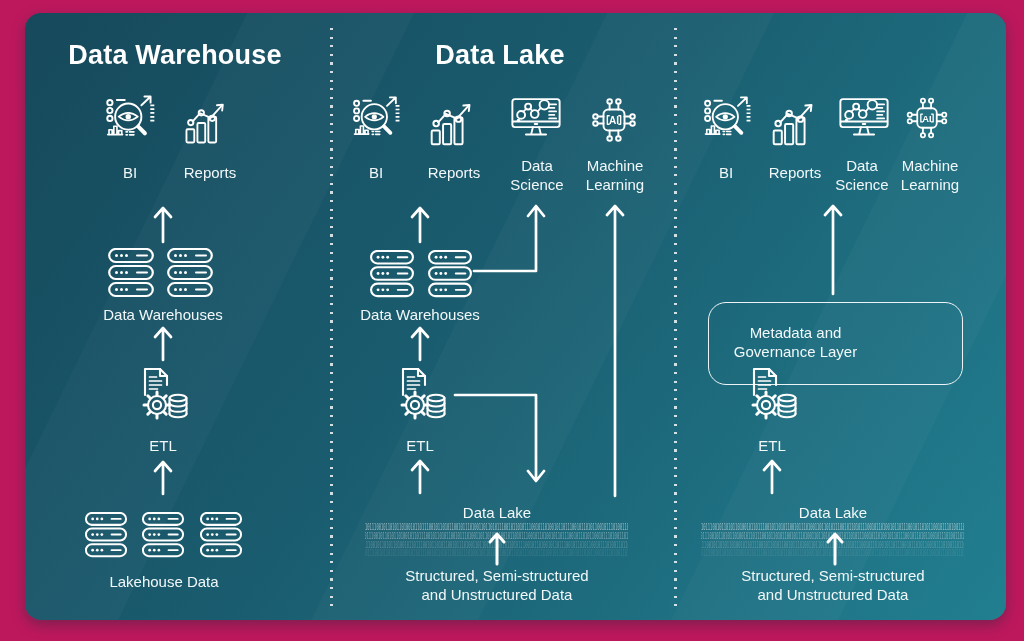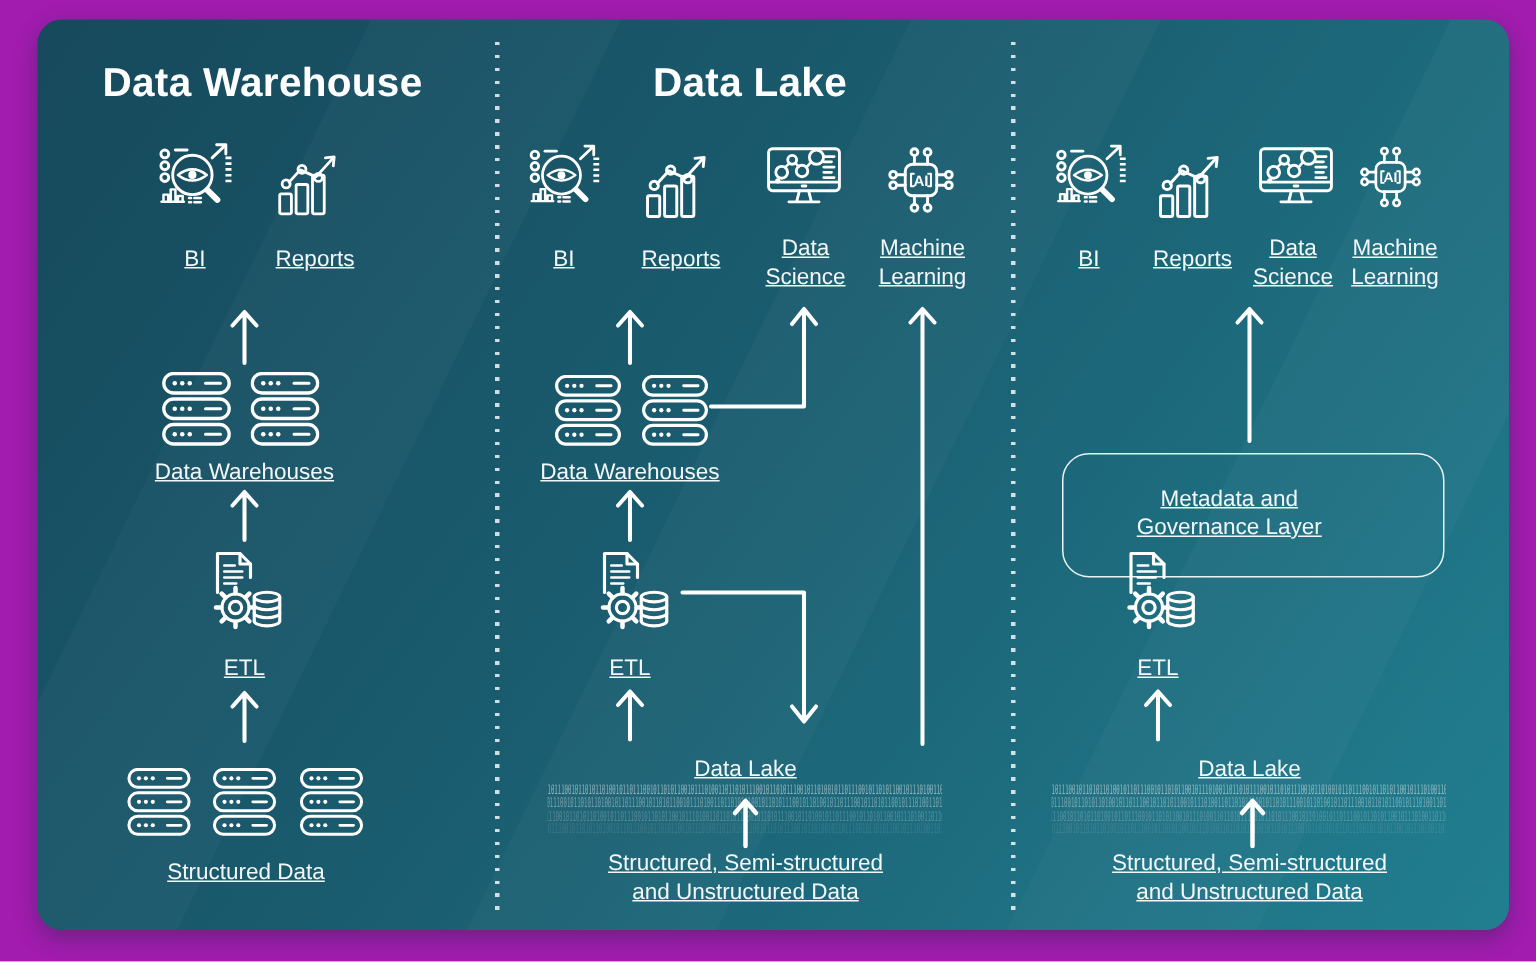--- a/index.html
+++ b/index.html
@@ -1,28 +1,28 @@
 <!DOCTYPE html>
 <html><head>
 <meta charset="utf-8">
 <style>
   html,body{margin:0;padding:0;background:#ffffff;}
-  .stage{position:relative;width:1024px;height:641px;background:#a21caf;overflow:hidden;
+  .stage{position:relative;width:1024px;height:641px;background:#be185d;overflow:hidden;
          font-family:"Liberation Sans",sans-serif;}
   .panel{position:absolute;left:25px;top:13px;width:981px;height:607px;border-radius:16px;
          background:linear-gradient(126deg,#16495b 0%,#1a5c6f 45%,#217f90 100%);
          box-shadow:0 5px 14px rgba(15,45,55,.38);overflow:hidden;}
   .streak{position:absolute;width:150px;height:1400px;background:rgba(255,255,255,.028);
           transform:rotate(26deg);transform-origin:center;}
   .divider{position:absolute;top:28px;height:584px;width:2.5px;
            background-image:repeating-linear-gradient(to bottom,rgba(255,255,255,.8) 0 2.2px,transparent 2.2px 8.6px);}
   .title{position:absolute;color:#ffffff;font-size:27px;font-weight:700;letter-spacing:.2px;
          text-align:center;line-height:30px;}
   .lbl{position:absolute;color:#f2f8f9;font-size:15px;line-height:19px;text-align:center;
-       white-space:pre-line;text-decoration:underline;}
+       white-space:pre-line;}
   .icon{position:absolute;}
   .arrow{position:absolute;overflow:visible;}
   .arrow path{fill:none;stroke:#ffffff;stroke-width:2.7;stroke-linecap:round;stroke-linejoin:round;}
   .mbox{position:absolute;left:708px;top:302px;width:255px;height:83px;border:1.6px solid rgba(255,255,255,.92);
         border-radius:18px;box-sizing:border-box;}
   .binaries{position:absolute;top:523px;width:263px;height:36px;overflow:hidden;}
   .brow{font-family:"DejaVu Sans Mono",monospace;font-size:9px;line-height:8.8px;white-space:nowrap;
         color:#d7e2e5;transform:scaleX(.42);transform-origin:0 0;width:700px;}
   .b1{opacity:.62;} .b2{opacity:.46;margin-left:-3px;} .b3{opacity:.28;margin-left:-6px;} .b4{opacity:.13;margin-left:-2px;}
 </style>
@@ -172,21 +172,21 @@
 
   <svg class="icon" style="left:84px;top:512px" width="44" height="46">
       <use href="#sym-servers"></use>
     </svg>
   <svg class="icon" style="left:141px;top:512px" width="44" height="46">
       <use href="#sym-servers"></use>
     </svg>
   <svg class="icon" style="left:199px;top:512px" width="44" height="46">
       <use href="#sym-servers"></use>
     </svg>
-  <div class="lbl" style="left:79px;top:572px;width:170px">Structured Data</div>
+  <div class="lbl" style="left:79px;top:572px;width:170px">Lakehouse Data</div>
 
   <div class="title" style="left:360px;top:40px;width:280px">Data Lake</div>
 
   <svg class="icon" style="left:349px;top:94px" width="54" height="54">
       <use href="#sym-bi"></use>
     </svg>
   <svg class="icon" style="left:426px;top:98px" width="52" height="52">
       <use href="#sym-reports"></use>
     </svg>
   <svg class="icon" style="left:508px;top:93px" width="56" height="56">
@@ -270,21 +270,21 @@
   <div class="lbl" style="left:830px;top:156px;width:64px">Data
 Science</div>
   <div class="lbl" style="left:893px;top:156px;width:74px">Machine
 Learning</div>
 
   <svg class="arrow" style="left:822px;top:203px" width="22" height="94">
     <path d="M11 91 V4 M3 12 L11 3 L19 12"></path>
     </svg>
 
   <div class="mbox"></div>
-  <div class="lbl" style="left:712px;top:323px;width:215px">Metadata and
+  <div class="lbl" style="left:688px;top:323px;width:215px">Metadata and
 Governance Layer</div>
 
   <svg class="icon" style="left:739px;top:364px" width="64" height="64">
       <use href="#sym-etl"></use>
     </svg>
   <div class="lbl" style="left:737px;top:436px;width:70px">ETL</div>
 
   <svg class="arrow" style="left:761px;top:458px" width="22" height="38">
     <path d="M11 35 V4 M3 12 L11 3 L19 12"></path>
     </svg>

